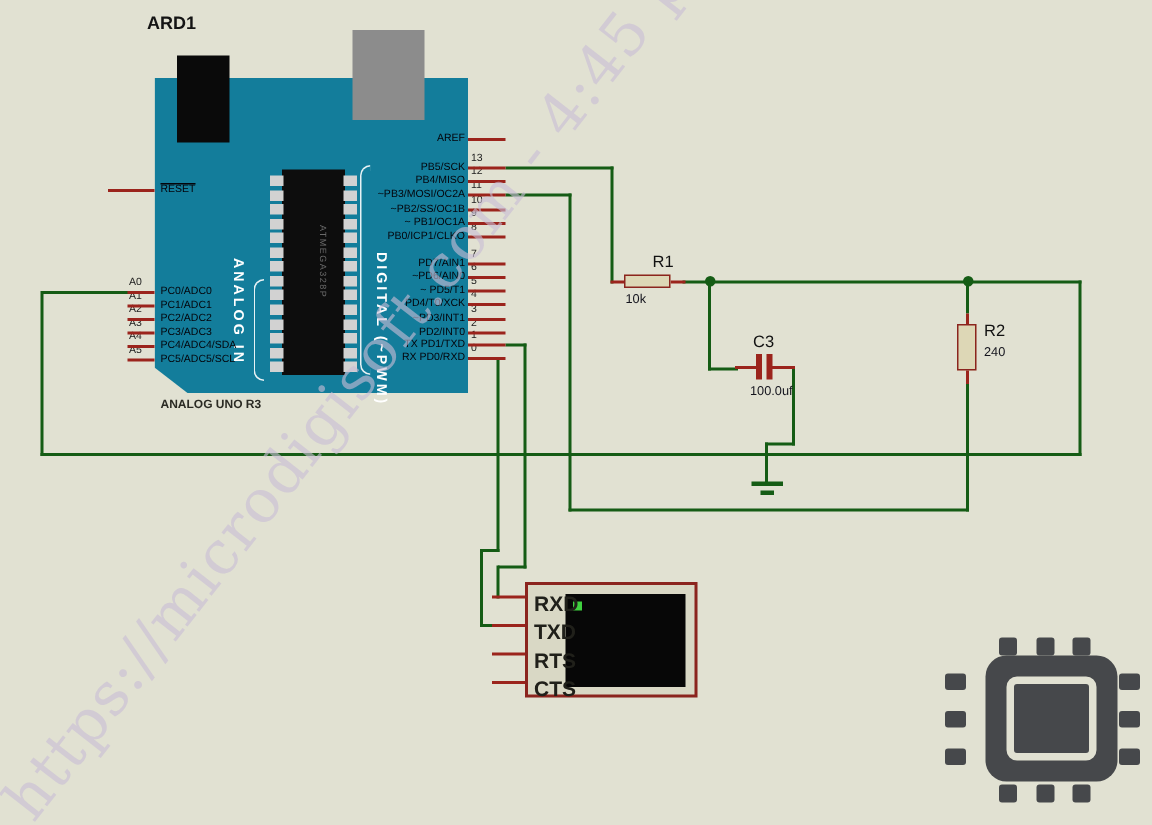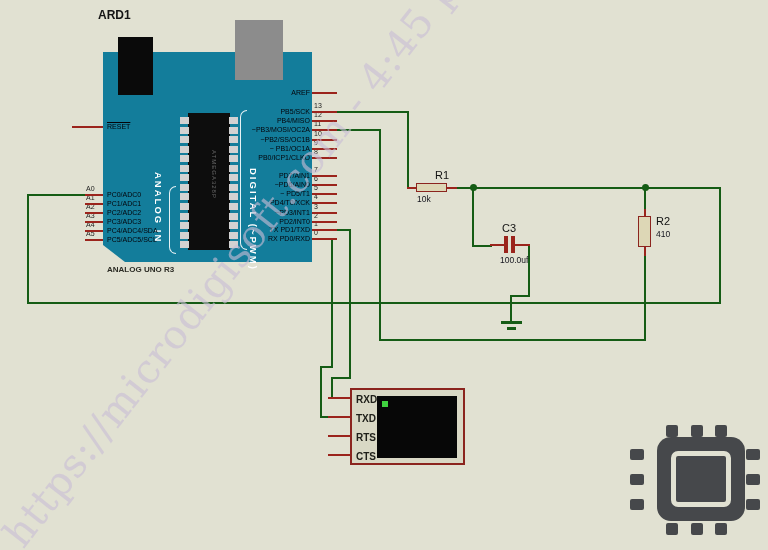--- a/index.html
+++ b/index.html
@@ -21,21 +21,21 @@
   .bracket{position:absolute;border-left:1.5px solid rgba(255,255,255,.9);
     border-top:1.5px solid rgba(255,255,255,.9);border-bottom:1.5px solid rgba(255,255,255,.9);
     border-radius:9px 0 0 9px;width:6px;z-index:21;}
   .icpin{position:absolute;width:9px;height:7px;background:#d2d2d2;z-index:23;}
   .chippin{position:absolute;border-radius:2px;z-index:10;}
   #watermark{
     position:absolute;left:-6px;top:527px;transform:rotate(-52deg);transform-origin:0 0;
     font-family:"DejaVu Serif",serif;font-size:40px;letter-spacing:1px;
     color:rgba(200,189,213,.62);white-space:nowrap;z-index:40;
   }
-  .termlabel{position:absolute;font-size:10px;font-weight:600;color:#20201a;z-index:34;}
+  .termlabel{position:absolute;font-size:14px;font-weight:600;color:#20201a;z-index:34;}
 </style>
 </head>
 <body>
 
 <div id="stage">
 
   <div id="watermark">https://microdigisoft.com - 4:45 pm</div>
 
   <div class="abs" style="left:98px;top:8px;font-size:12px;font-weight:600;color:#141414;z-index:22;">ARD1</div>
 
@@ -192,21 +192,21 @@
   <div class="abs" style="left:107px;top:265px;font-size:8px;font-weight:600;color:#2b2b24;z-index:22;">ANALOG UNO R3</div>
 
   <div class="abs" style="left:416px;top:183px;width:31px;height:9px;background:#ddd7b6;
        border:1.5px solid #8b241e;box-sizing:border-box;z-index:32;"></div>
   <div class="reflabel" style="left:435px;top:169px;">R1</div>
   <div class="vallabel" style="left:417px;top:194px;">10k</div>
 
   <div class="abs" style="left:638px;top:216px;width:13px;height:31px;background:#ddd7b6;
        border:1.5px solid #8b241e;box-sizing:border-box;z-index:32;"></div>
   <div class="reflabel" style="left:656px;top:215px;text-align:center;">R2</div>
-  <div class="vallabel" style="left:656px;top:229px;">410</div>
+  <div class="vallabel" style="left:656px;top:229px;">240</div>
 
   <div class="abs" style="left:504px;top:236px;width:4px;height:17px;background:#9b241c;z-index:32;"></div>
   <div class="abs" style="left:511px;top:236px;width:4px;height:17px;background:#9b241c;z-index:32;"></div>
   <div class="reflabel" style="left:502px;top:222px;">C3</div>
   <div class="vallabel" style="left:500px;top:255px;">100.0uf</div>
 
   <div class="abs" style="left:501px;top:321px;width:21px;height:3px;background:#155c15;z-index:32;"></div>
   <div class="abs" style="left:507px;top:327px;width:9px;height:3px;background:#155c15;z-index:32;"></div>
 
   <div class="abs" style="left:350px;top:388px;width:115px;height:77px;background:#d9d8c5;

